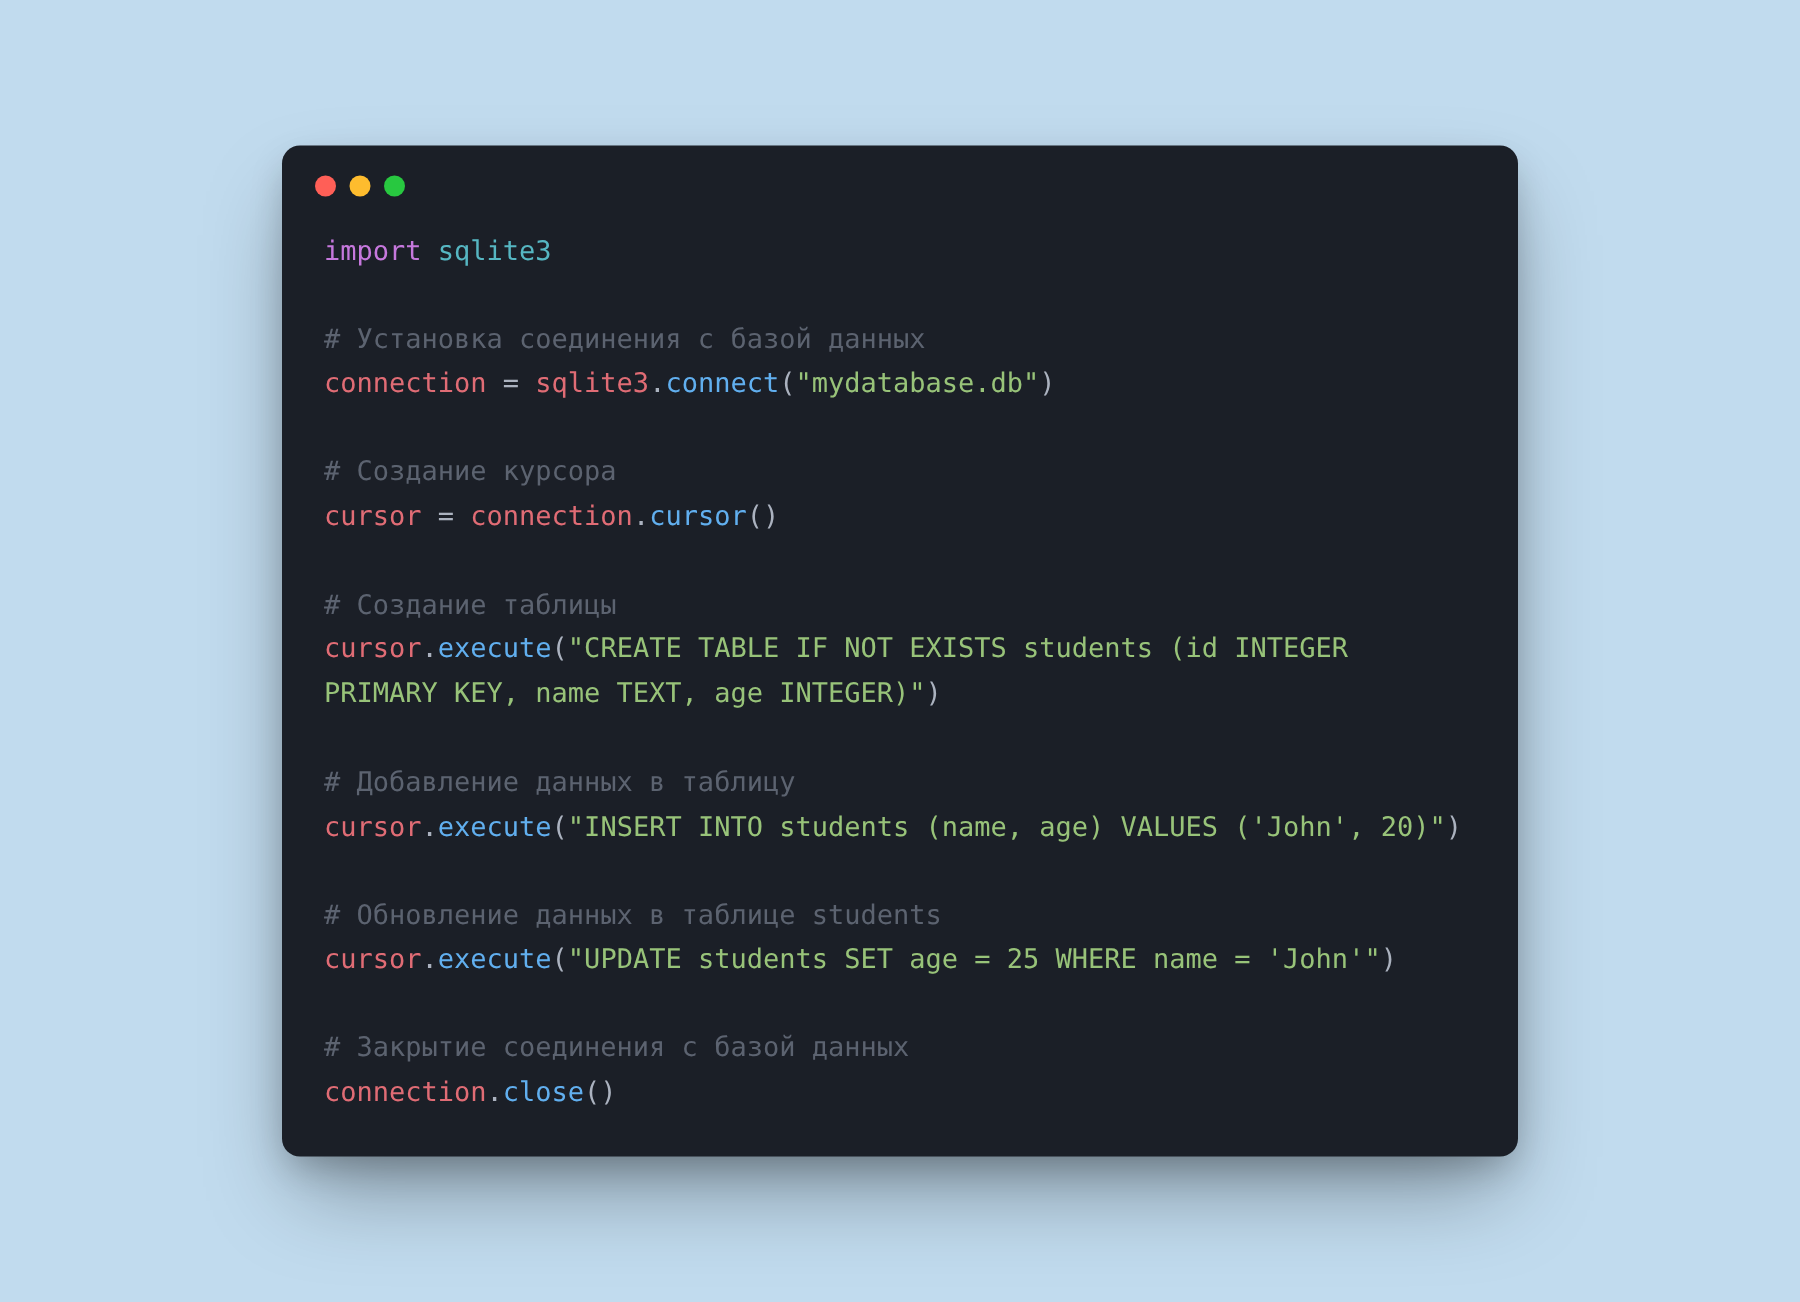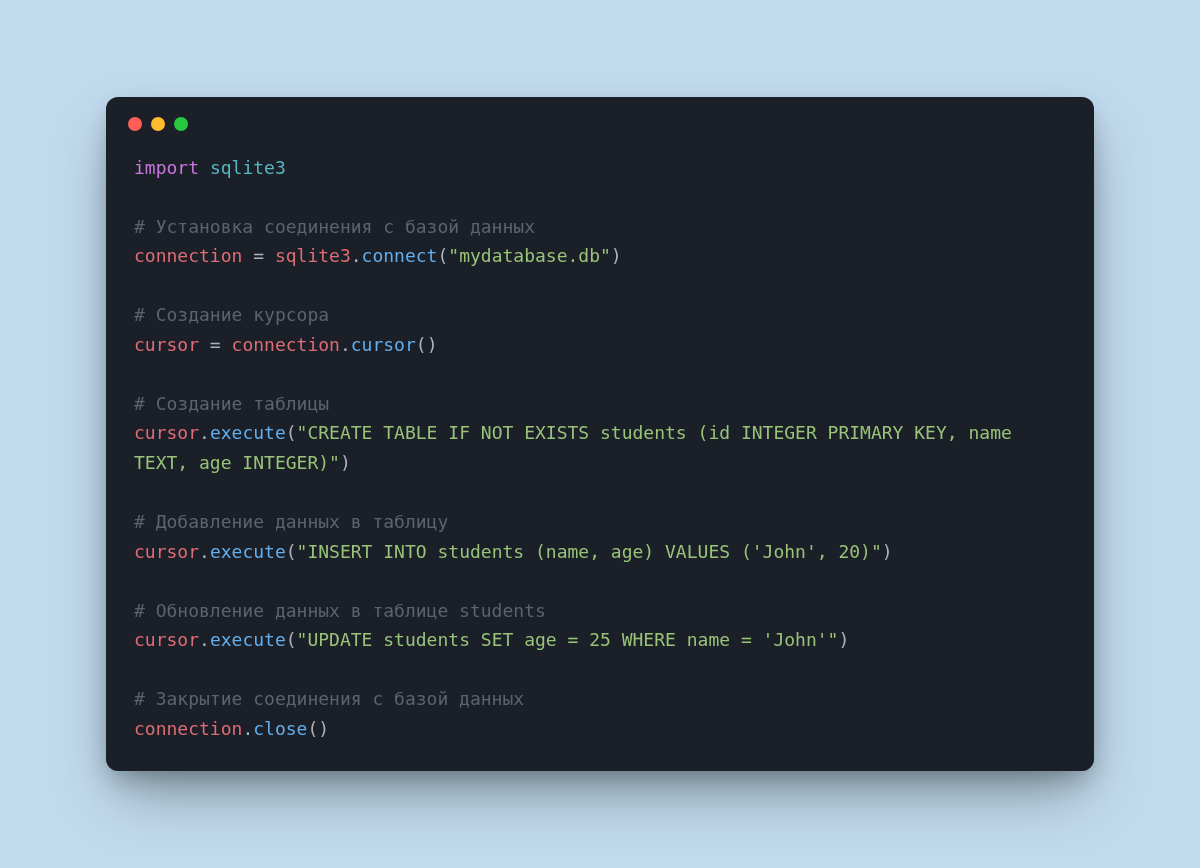--- a/index.html
+++ b/index.html
@@ -6,21 +6,21 @@
   body {
     width: 1200px;
     height: 868px;
     background: #c1dbee;
     display: flex;
     align-items: center;
     justify-content: center;
     font-family: ui-monospace, "SF Mono", Menlo, Monaco, Consolas, monospace;
   }
   .window {
-    width: 988px;
+    width: 824px;
     background: #1b1f27;
     border-radius: 12px;
     box-shadow: 0 30px 60px -10px rgba(0,0,0,0.35), 0 10px 25px -5px rgba(0,0,0,0.25);
     overflow: hidden;
   }
   .titlebar {
     padding: 20px 22px 6px 22px;
     display: flex;
     gap: 9px;
   }

